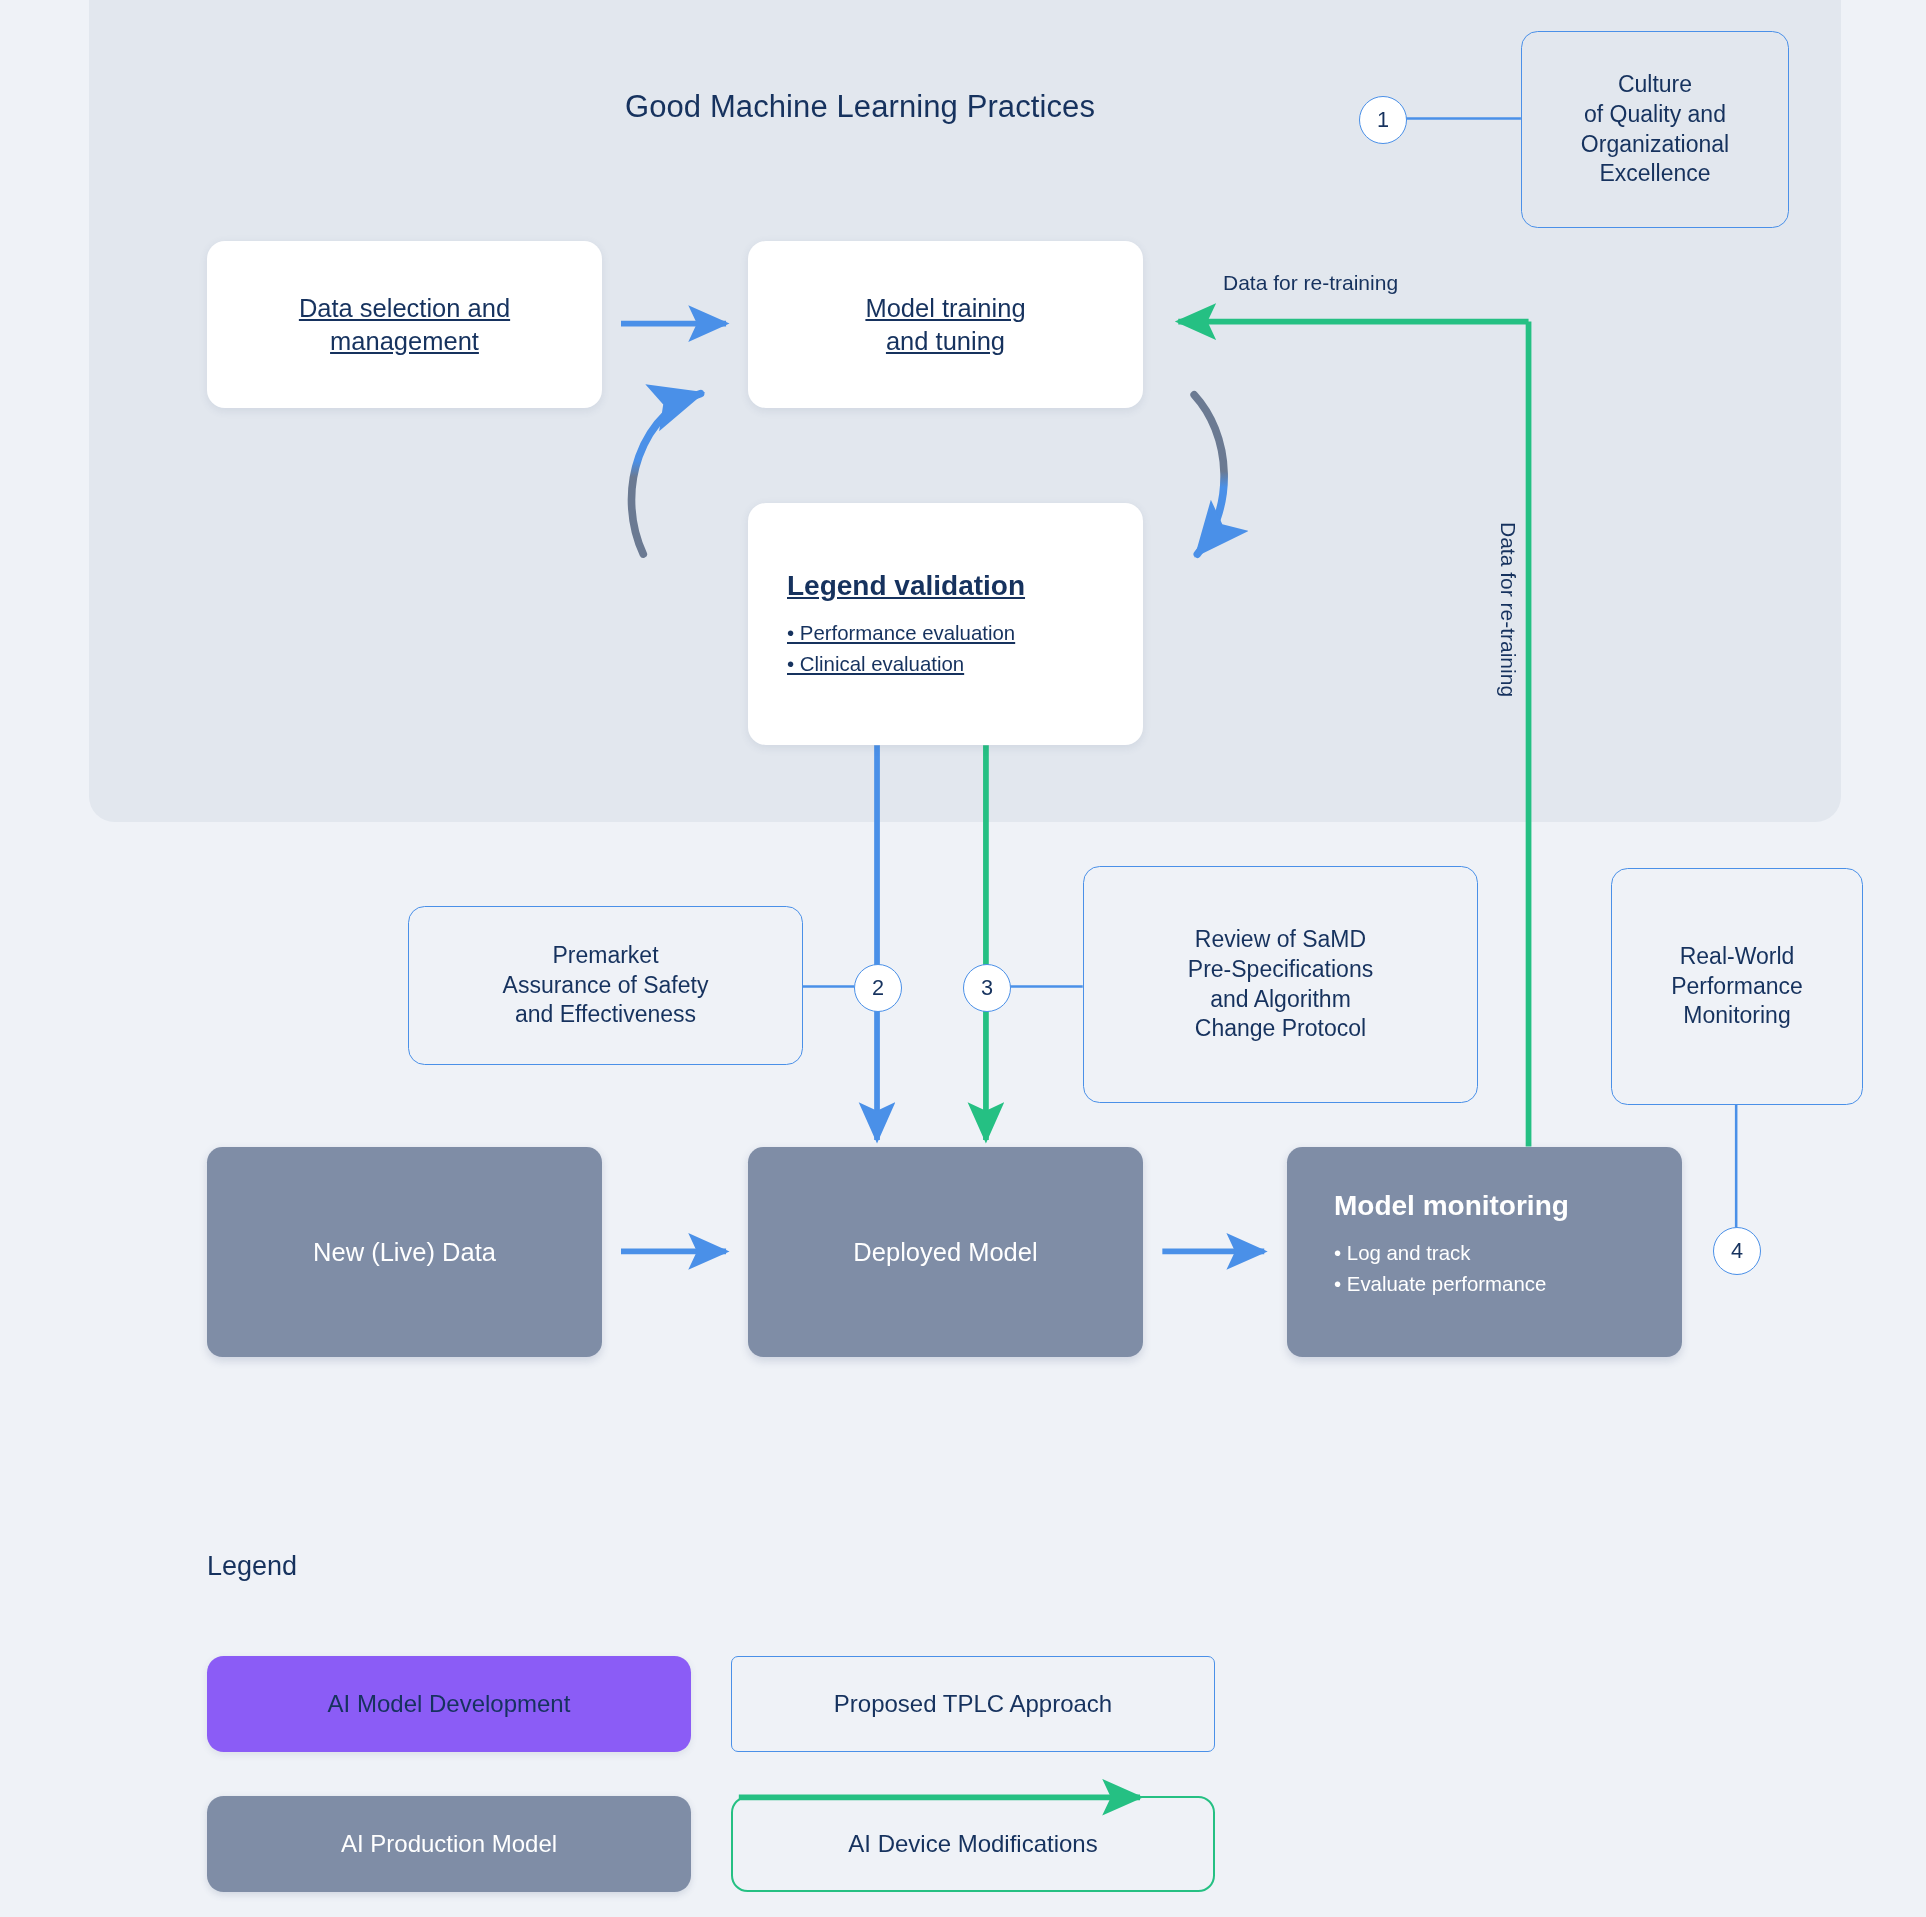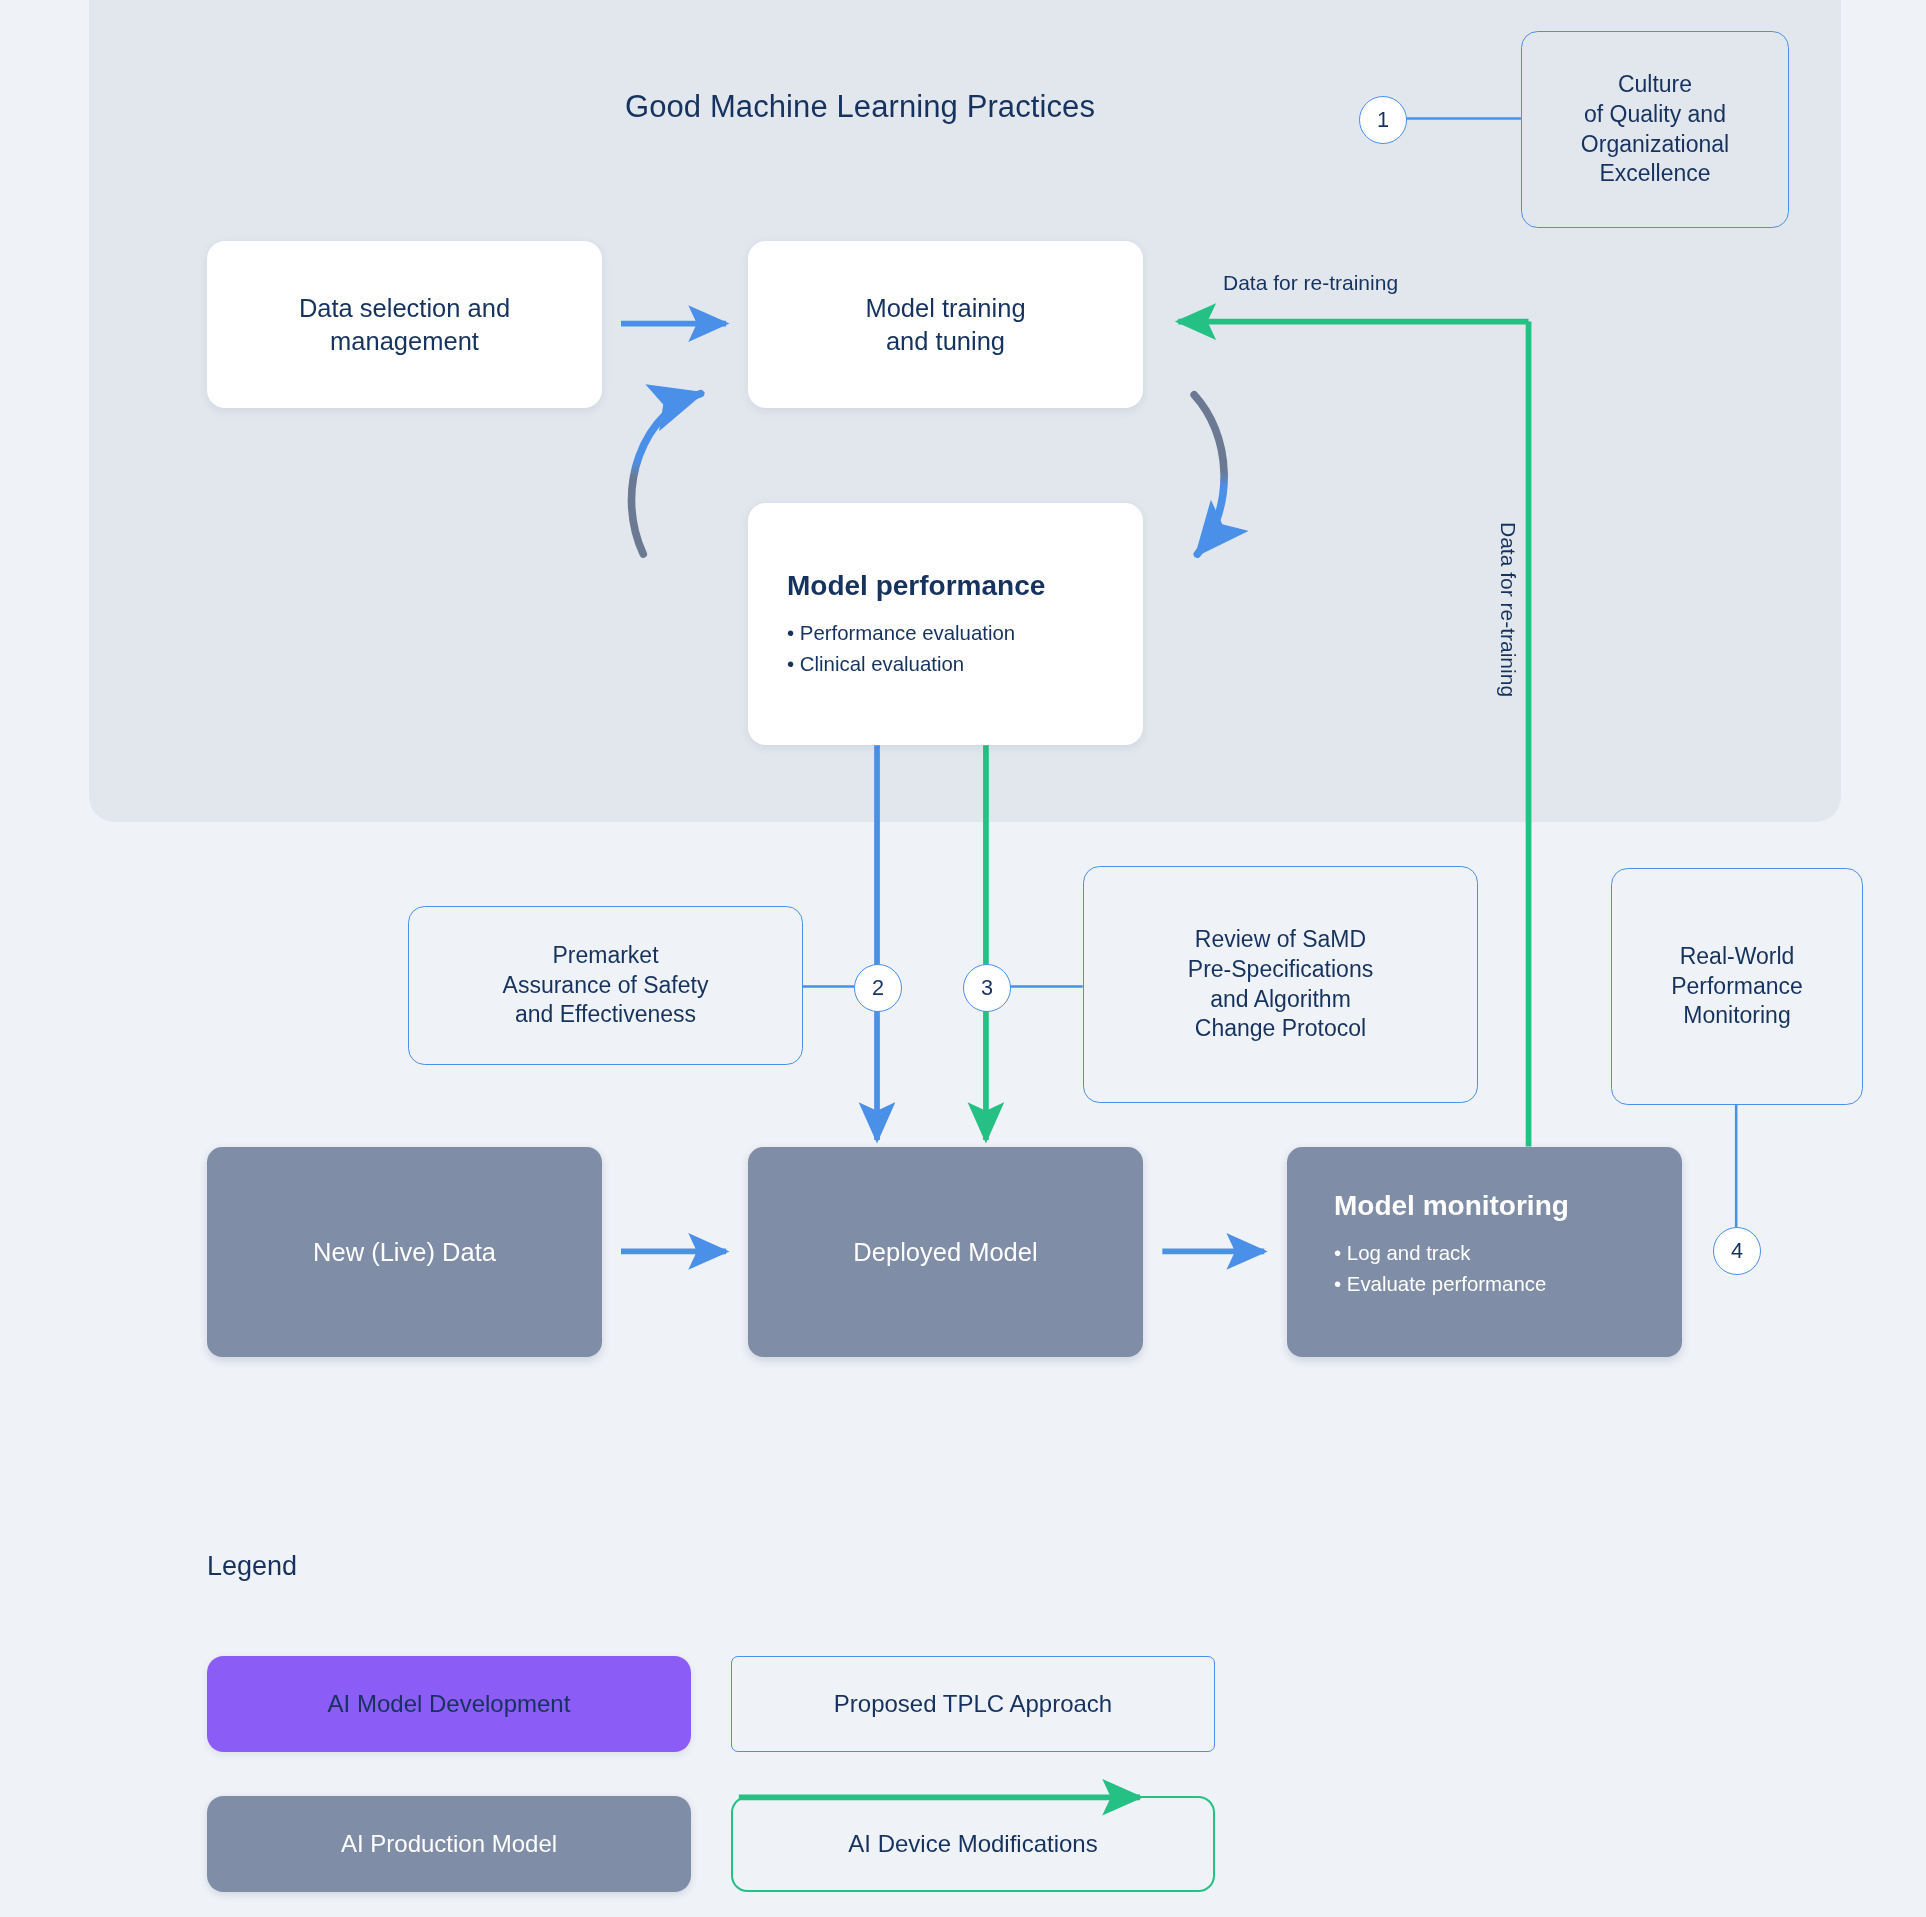--- a/index.html
+++ b/index.html
@@ -27,21 +27,21 @@
     letter-spacing:0.1px;
   }
 
   
   .node{position:absolute;box-sizing:border-box;display:flex;flex-direction:column;
         align-items:center;justify-content:center;text-align:center;}
 
   .node.white{
     background:#FFFFFF;border-radius:18px;
     box-shadow:0 2.5px 9px rgba(60,80,120,.10);
-    color:#16325E;font-size:25.5px;line-height:1.26;
+    color:#16325E;font-size:25.5px;line-height:1.26;text-decoration:underline;
   }
   .node.gray{
     background:#7F8DA6;border-radius:15.3px;
     box-shadow:0 3.2px 9px rgba(60,80,120,.18);
     color:#FFFFFF;font-size:25.5px;line-height:1.26;
   }
   .node.outline{
     background:transparent;border:1.9px solid #4A90E8;border-radius:16.6px;
     color:#16325E;font-size:23px;line-height:1.30;
   }
@@ -190,21 +190,21 @@
     <span style="white-space:pre-line">Data selection and
 management</span>
   </div>
 
   <div class="node white" id="box-model-training">
     <span style="white-space:pre-line">Model training
 and tuning</span>
   </div>
 
   <div class="node white leftbody" id="box-model-validation">
-    <div class="head">Model performance</div>
+    <div class="head">Legend validation</div>
     <div class="bul">• Performance evaluation</div>
     <div class="bul">• Clinical evaluation</div>
   </div>
 
   <div class="node outline" id="box-culture">
     <span style="white-space:pre-line">Culture
 of Quality and
 Organizational
 Excellence</span>
   </div>

